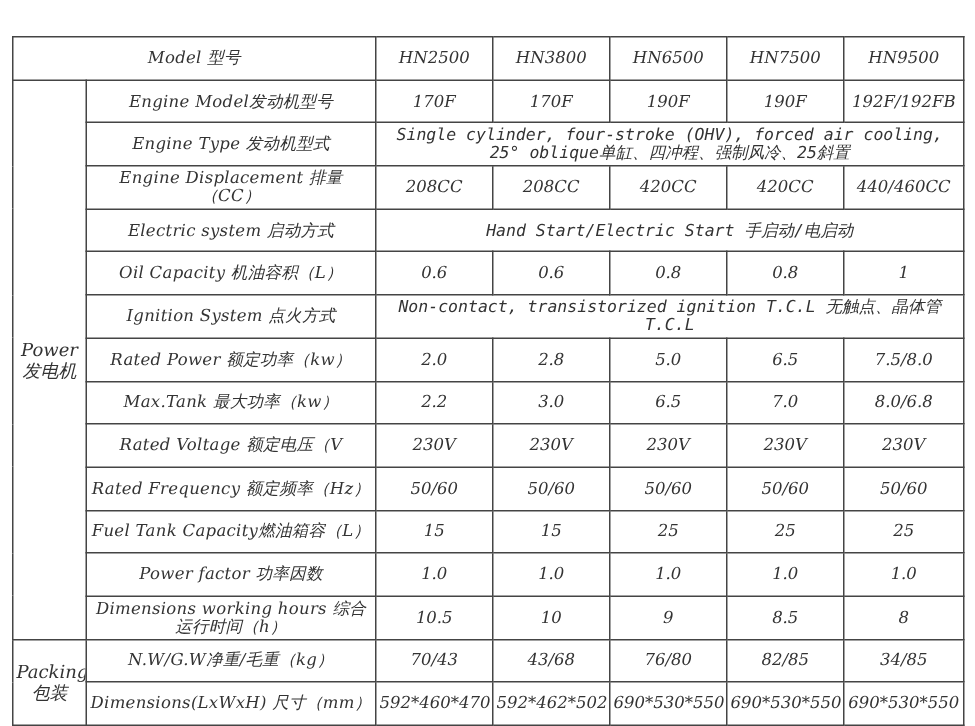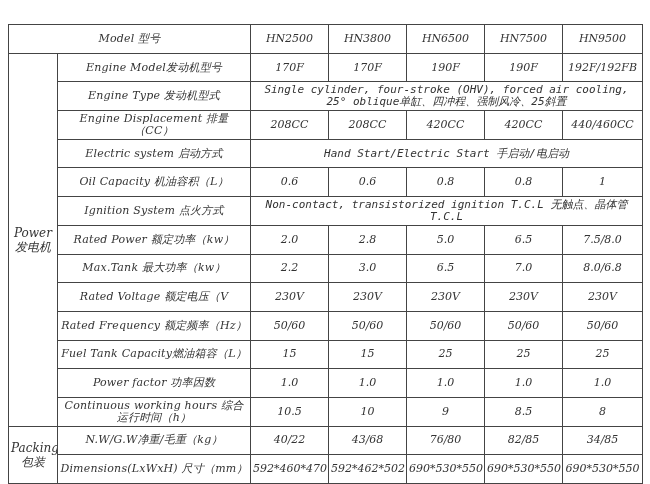--- a/index.html
+++ b/index.html
@@ -120,34 +120,34 @@
       </tr>
       <tr>
         <td class="lbl">Power factor 功率因数</td>
         <td class="v">1.0</td>
         <td class="v">1.0</td>
         <td class="v">1.0</td>
         <td class="v">1.0</td>
         <td class="v">1.0</td>
       </tr>
       <tr>
-        <td class="lbl">Continuous working hours 综合运行时间（h）</td>
+        <td class="lbl">Dimensions working hours 综合运行时间（h）</td>
         <td class="v">10.5</td>
         <td class="v">10</td>
         <td class="v">9</td>
         <td class="v">8.5</td>
         <td class="v">8</td>
       </tr>
       <tr>
         <td class="grp" rowspan="2">
           <div>Packing</div>
           <div>包装</div>
         </td>
         <td class="lbl">N.W/G.W净重/毛重（kg）</td>
-        <td class="v">40/22</td>
+        <td class="v">70/43</td>
         <td class="v">43/68</td>
         <td class="v">76/80</td>
         <td class="v">82/85</td>
         <td class="v">34/85</td>
       </tr>
       <tr>
         <td class="lbl">Dimensions(LxWxH) 尺寸（mm）</td>
         <td class="v">592*460*470</td>
         <td class="v">592*462*502</td>
         <td class="v">690*530*550</td>

